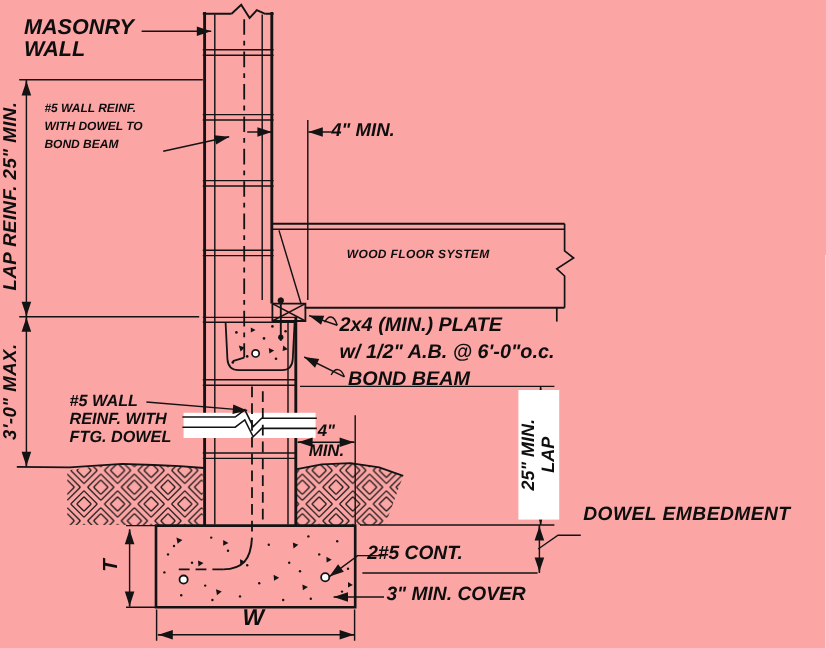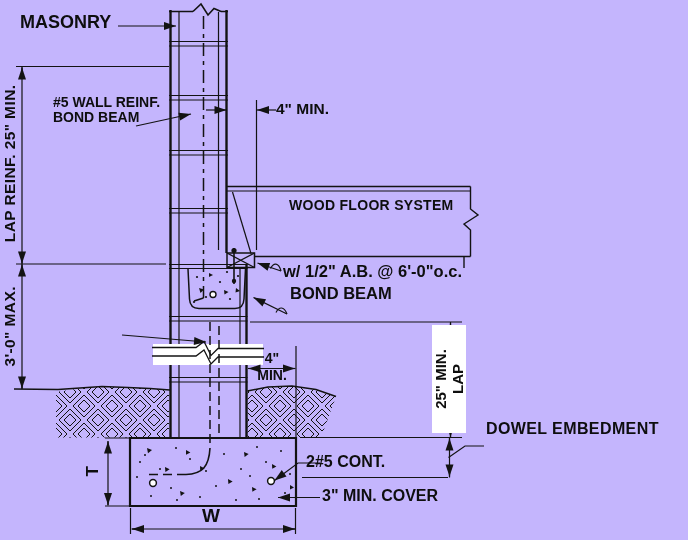--- a/index.html
+++ b/index.html
@@ -1,17 +1,17 @@
 <!DOCTYPE html>
 <html><head>
 <meta charset="utf-8">
 <style>
   html,body{margin:0;padding:0;background:#fff;}
-  #canvas{position:relative;width:688px;height:540px;background:#c4b5fd;overflow:hidden;
-          font-family:"Liberation Sans","DejaVu Sans",sans-serif;}
+  #canvas{position:relative;width:688px;height:540px;background:#fca5a5;overflow:hidden;
+          font-family:"Liberation Sans","DejaVu Sans",sans-serif;font-style:italic;}
   #canvas svg{position:absolute;left:0;top:0;}
   .lbl{position:absolute;font-weight:700;color:#0e0e0e;white-space:nowrap;line-height:1.08;}
   .rot{transform:rotate(-90deg);text-align:center;}
   .ctr{text-align:center;}
   .whitebg{background:#fff;}
 </style>
 </head>
 <body>
 
 <div id="canvas">
@@ -187,40 +187,48 @@
 
   <g stroke="#131313" stroke-width="1.2" fill="none">
     <path d="M270.5,268.5 c3,-6 8,-6.5 10.5,2.5"></path>
     <path d="M276,312.5 c3,-6 8,-6.5 11,1.5"></path>
     <path d="M484,446 L465,446 L448.5,457.5"></path>
   </g>
 </svg>
 
 <div class="lbl" style="left:20px;top:13px;font-size:18px;">
   <div>MASONRY</div>
-</div>
-
-<div class="lbl" style="left:37px;top:95px;font-size:14px;line-height:15px;margin-left:16px;">
+  <div>WALL</div>
+</div>
+
+<div class="lbl" style="left:37px;top:83px;font-size:10px;line-height:15px;">
   <div>#5 WALL REINF.</div>
+  <div>WITH DOWEL TO</div>
   <div>BOND BEAM</div>
 </div>
 
 <div class="lbl rot" style="left:-85px;top:155px;width:190px;font-size:15.5px;letter-spacing:0.4px;">LAP REINF. 25" MIN.</div>
 
 <div class="lbl rot" style="left:-45px;top:318px;width:110px;font-size:15.5px;letter-spacing:0.4px;">3'-0" MAX.</div>
 
 <div class="lbl" style="left:276px;top:101px;font-size:15.5px;">4" MIN.</div>
 
-<div class="lbl" style="left:289px;top:198px;font-size:14px;letter-spacing:0.3px;">WOOD FLOOR SYSTEM</div>
+<div class="lbl" style="left:289px;top:208px;font-size:10px;letter-spacing:0.3px;">WOOD FLOOR SYSTEM</div>
 
 <div class="lbl" style="left:283px;top:260px;font-size:16.5px;line-height:22.3px;">
+  <div>2x4 (MIN.) PLATE</div>
   <div>w/ 1/2" A.B. @ 6'-0"o.c.</div>
   <div style="margin-left:7px;">BOND BEAM</div>
 </div>
 
+<div class="lbl" style="left:58px;top:326px;font-size:13.5px;line-height:15px;">
+  <div>#5 WALL</div>
+  <div>REINF. WITH</div>
+  <div>FTG. DOWEL</div>
+</div>
 
 <div class="lbl ctr" style="left:246px;top:350px;width:52px;font-size:14px;line-height:17px;">
   <div>4"</div>
   <div>MIN.</div>
 </div>
 
 <div class="lbl rot whitebg" style="left:394.5px;top:361.5px;width:108px;font-size:15px;line-height:17px;">
   <div>25" MIN.</div>
   <div>LAP</div>
 </div>

